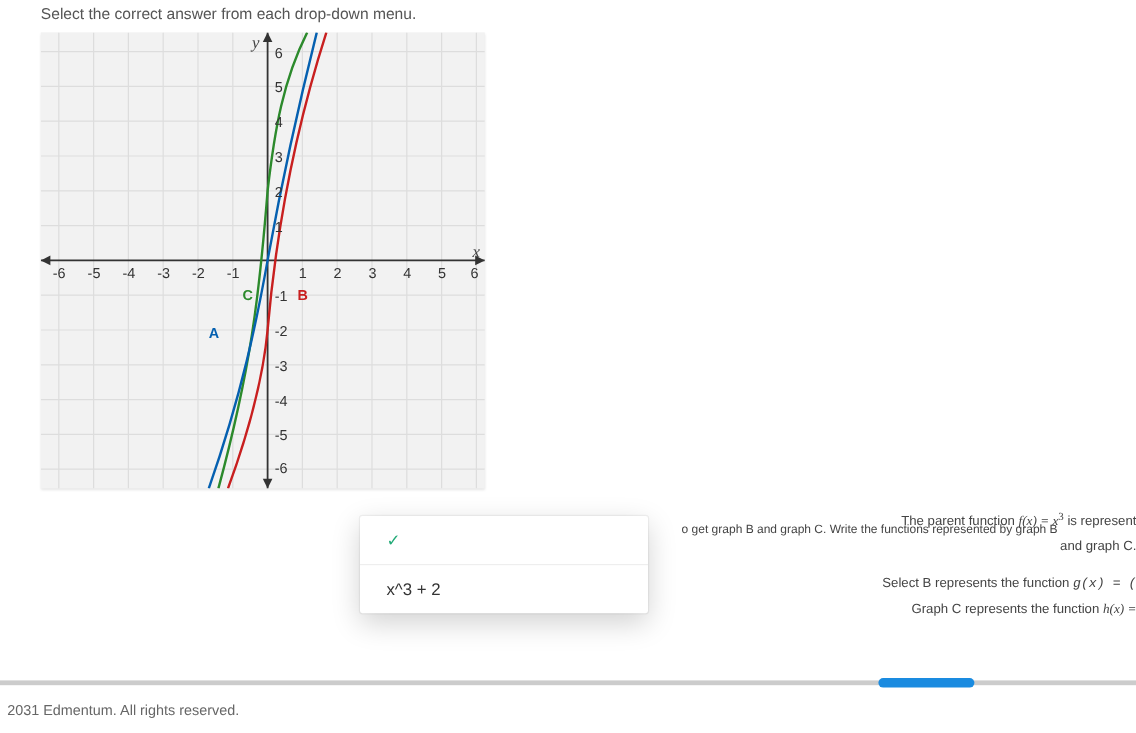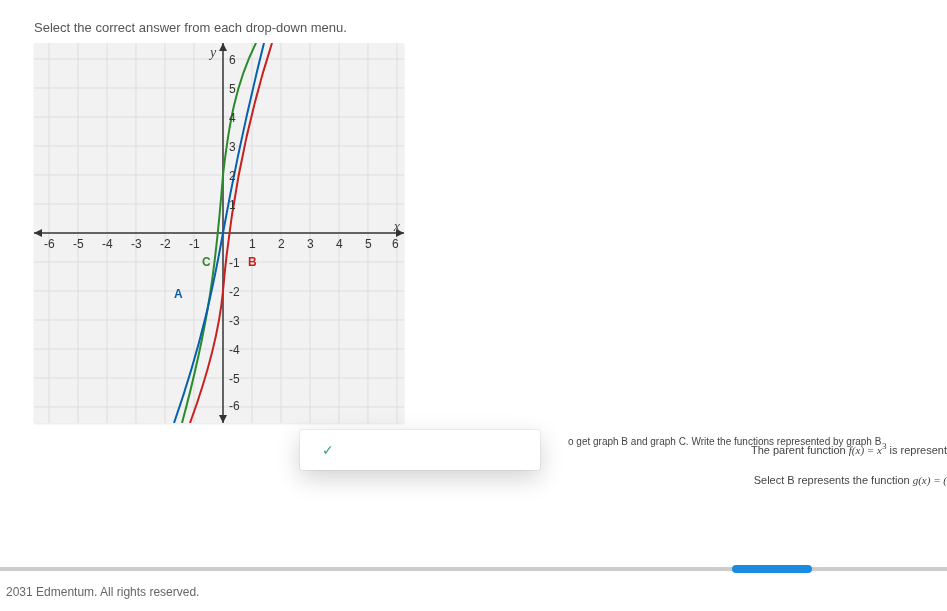--- a/index.html
+++ b/index.html
@@ -1,17 +1,17 @@
 <!DOCTYPE html>
 <html><head>
   <meta charset="utf-8">
   <style>
     * { box-sizing: border-box; margin: 0; padding: 0; }
     body { font-family: Arial, Helvetica, sans-serif; width: 947px; height: 611px; background: #fff; color: #444; position: relative; overflow: hidden; }
-    .page { padding: 20px 0 0 34px; }
+    .page { padding: 4px 0 0 34px; }
     .instruction { font-size: 13px; color: #555; margin-bottom: 8px; }
     .graph-block { width: 370px; height: 380px; background: #f2f2f2; position: relative; box-shadow: 0 1px 2px rgba(0,0,0,.1); }
     .graph-inner { position: absolute; inset: 0; }
     .axis-label-y { position: absolute; left: 176px; top: 2px; font-style: italic; font-family: 'Times New Roman', serif; font-size: 14px; }
     .axis-label-x { position: absolute; right: 4px; top: 176px; font-style: italic; font-family: 'Times New Roman', serif; font-size: 14px; }
     .tick { position: absolute; font-size: 12px; color: #333; }
     .curve-label { position: absolute; font-size: 12px; font-weight: 600; }
     .under-graph { margin-top: 16px; font-size: 11px; color: #444; line-height: 1.7; position: relative; text-align: right; }
     .under-graph .row { margin-bottom: 2px; }
     .dropdown-open { position: absolute; left: 300px; top: 430px; width: 240px; background: #fff; box-shadow: 0 8px 24px rgba(0,0,0,.18), 0 0 0 1px rgba(0,0,0,.05); border-radius: 2px; z-index: 10; }
@@ -112,30 +112,36 @@
     <span class="curve-label" style="left:214px; top:212px; color:#c81f1f;">B</span>
     <span class="curve-label" style="left:168px; top:212px; color:#2c8a2c;">C</span>
   </div>
 
   <div class="under-graph">
     <div class="row">
       <span>The parent function </span>
       <span style="font-style:italic;font-family:'Times New Roman',serif;">f(x) = x</span><sup style="font-family:'Times New Roman',serif;">3</sup>
       <span> is represent</span>
     </div>
+    <div class="row">and graph C.</div>
     <div style="height:10px;"></div>
     <div class="row">
       <span>Select B represents the function </span>
-      <span style="font-style:italic;font-family:Liberation Serif, serif;">g(x) = (</span>
+      <span style="font-style:italic;font-family:Liberation Mono, monospace;">g(x) = (</span>
+    </div>
+    <div class="row">
+      <span>Graph C represents the function </span>
+      <span style="font-style:italic;font-family:'Times New Roman',serif;">h(x) =</span>
     </div>
   </div>
 </div>
 
 <div class="text-after">o get graph B and graph C. Write the functions represented by graph B</div>
 
 <div class="dropdown-open">
   <div class="item selected">
     <span class="check">✓</span>
   </div>
+  <div class="item">x^3 + 2</div>
 </div>
 
 <div class="footer-line"></div>
 <div class="footer-text">2031 Edmentum. All rights reserved.</div>
 
 </body></html>

